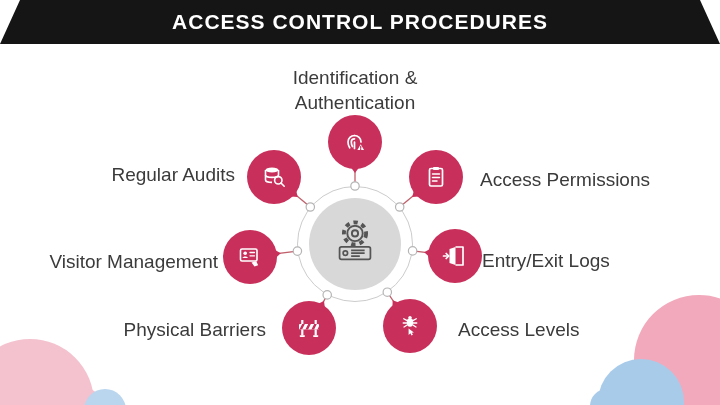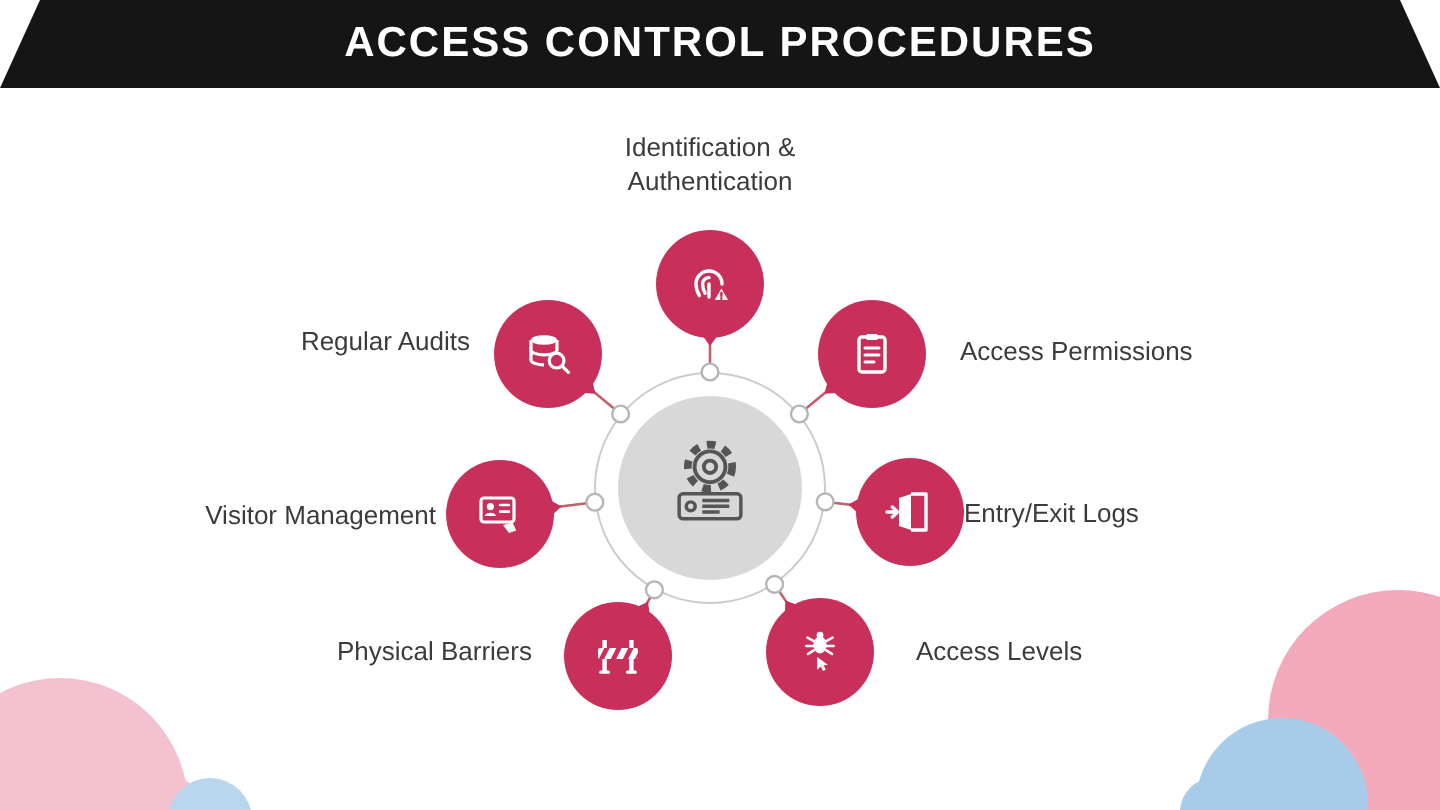--- a/index.html
+++ b/index.html
@@ -47,21 +47,21 @@
     border:8px solid transparent;border-left:11px solid #C8305B;transform-origin:0 8px;
   }
   .n1{left:328px;top:115px;} .n1 .tail{transform:rotate(90deg)  translateX(20px);}
   .n2{left:409px;top:150px;} .n2 .tail{transform:rotate(140deg) translateX(20px);}
   .n3{left:428px;top:229px;} .n3 .tail{transform:rotate(187deg) translateX(20px);}
   .n4{left:383px;top:299px;} .n4 .tail{transform:rotate(236deg) translateX(20px);}
   .n5{left:282px;top:301px;} .n5 .tail{transform:rotate(299deg) translateX(20px);}
   .n6{left:223px;top:230px;} .n6 .tail{transform:rotate(353deg) translateX(20px);}
   .n7{left:247px;top:150px;} .n7 .tail{transform:rotate(40deg)  translateX(20px);}
   .label{
-    position:absolute;font-size:13px;color:#3b3b3b;z-index:4;line-height:1.3;white-space:nowrap;
+    position:absolute;font-size:19px;color:#3b3b3b;z-index:4;line-height:1.3;white-space:nowrap;
   }
   .l1{left:275px;top:66px;width:160px;text-align:center;white-space:normal;}
   .l2{left:480px;top:168px;}
   .l3{left:482px;top:249px;}
   .l4{left:458px;top:318px;}
   .l5{right:454px;top:318px;text-align:right;}
   .l6{right:502px;top:250px;text-align:right;}
   .l7{right:485px;top:163px;text-align:right;}
   .node svg{display:block;}
 </style>

